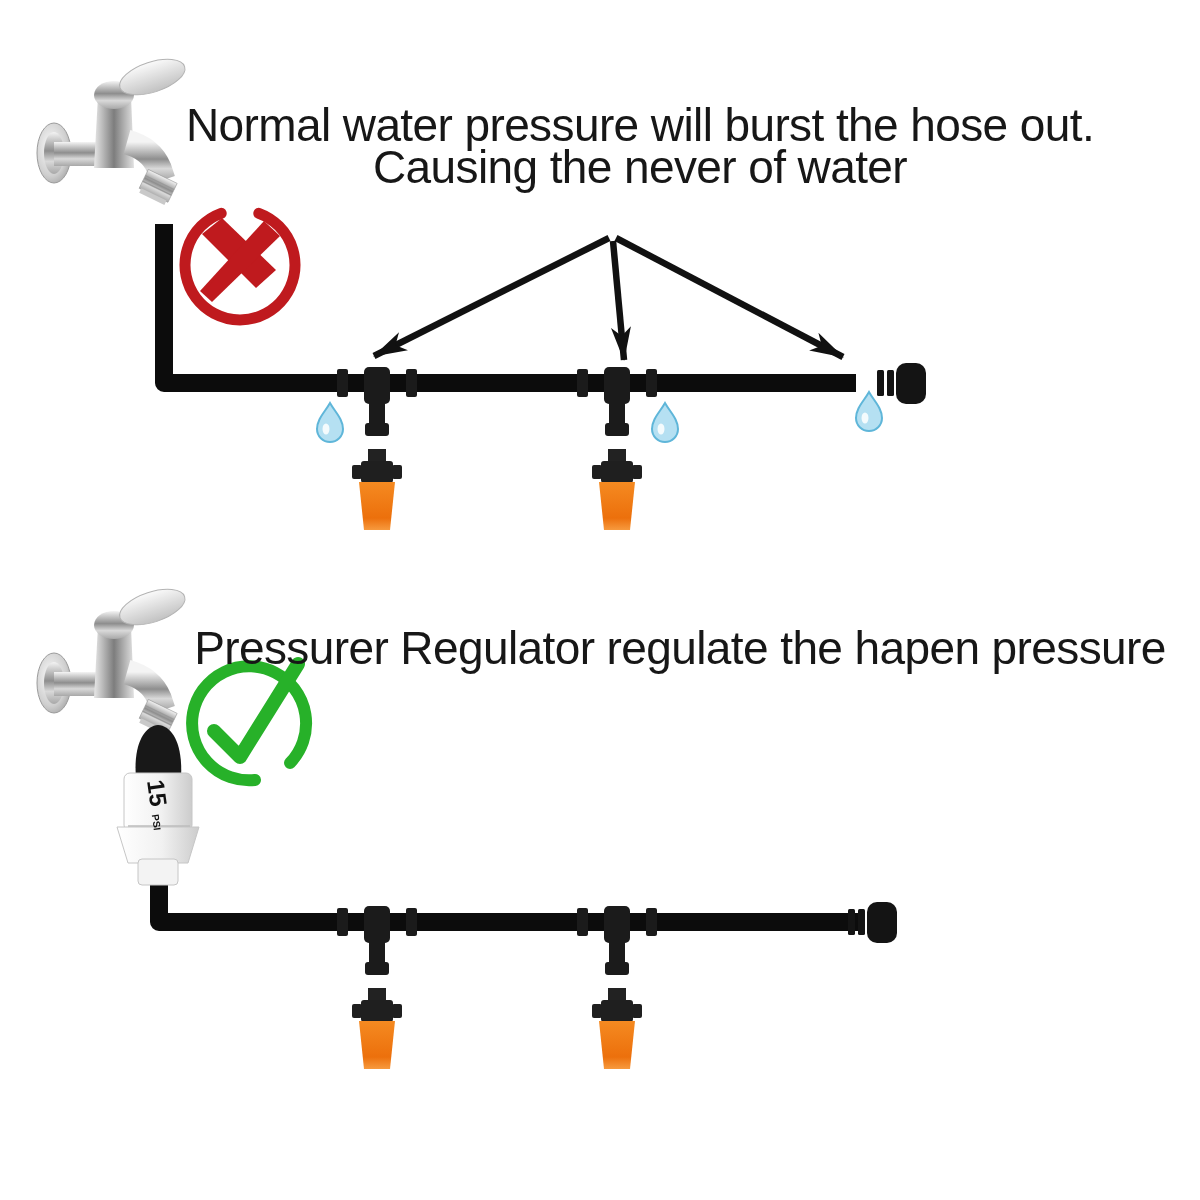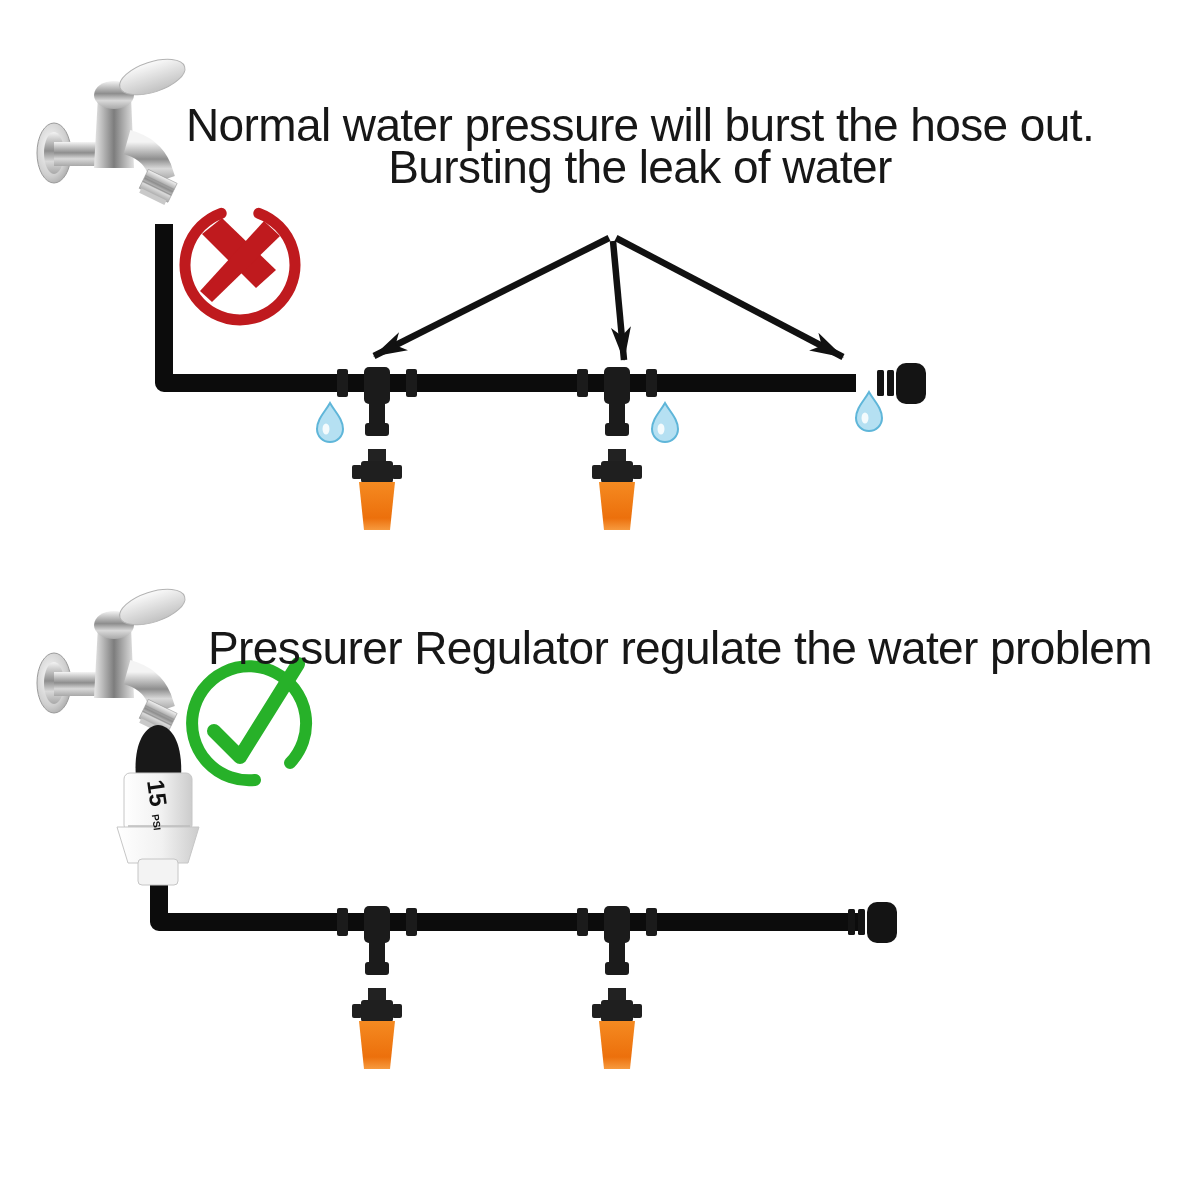--- a/index.html
+++ b/index.html
@@ -163,20 +163,20 @@
 
       <g>
         <path d="M255,780 A57,57 0 1 1 290,763" fill="none" stroke="#27b129" stroke-width="12" stroke-linecap="round"></path>
         <path d="M214,731 L240,757 L298,664" fill="none" stroke="#27b129" stroke-width="14" stroke-linejoin="round" stroke-linecap="round"></path>
       </g>
     </g>
   </svg>
 
   <div class="caption" id="caption-top">
     <div>Normal water pressure will burst the hose out.</div>
-    <div>Bursting the leak of water</div>
+    <div>Causing the never of water</div>
   </div>
 
   <div class="caption" id="caption-bottom">
-    <div>Pressurer Regulator regulate the water problem</div>
+    <div>Pressurer Regulator regulate the hapen pressure</div>
   </div>
 
 </div>
 
 </body></html>

